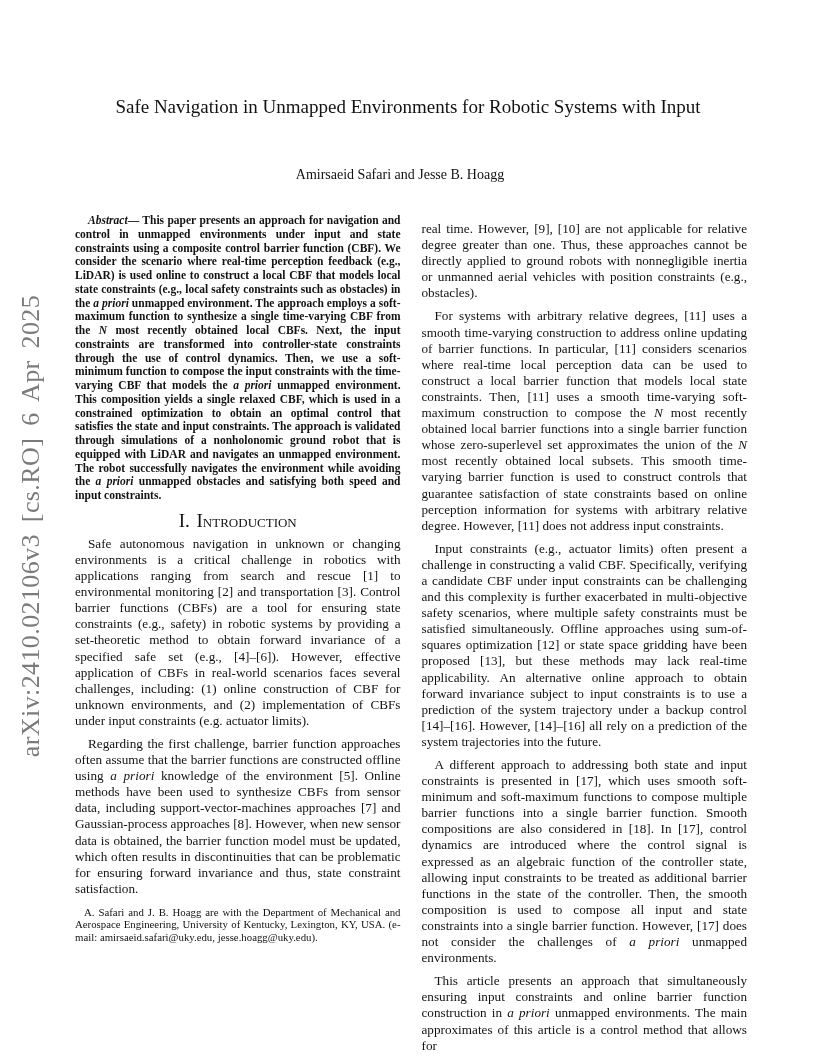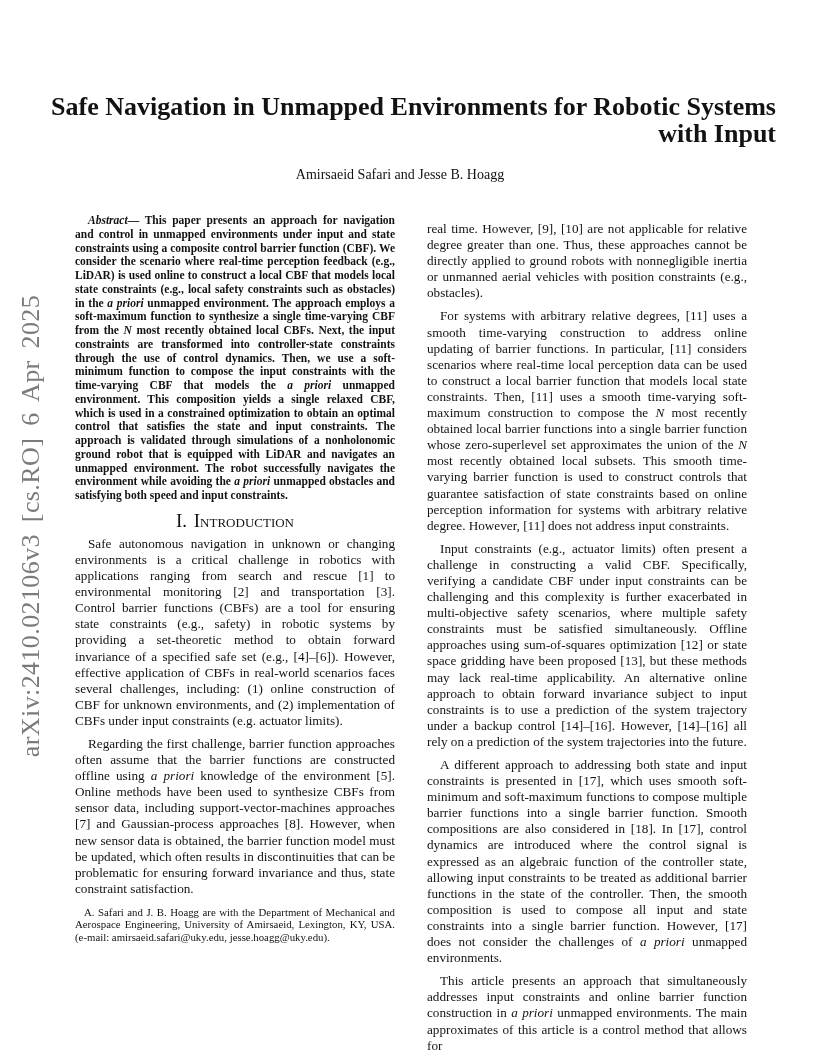--- a/index.html
+++ b/index.html
@@ -20,34 +20,34 @@
     transform-origin: 0 0;
     font-size: 26px;
     text-align: center;
     white-space: nowrap;
     word-spacing: 5px;
     letter-spacing: 0.4px;
   }
 
   .title-block {
     position: absolute; top: 93px; left: 40px; right: 40px;
-    text-align: right;
-    font-size: 26px;
+    text-align: center;
+    font-size: 19px;
     line-height: 27px;
-    font-weight: bold;
+    font-weight: normal;
   }
   .authors {
     position: absolute; top: 167px; left: 0; right: 16px;
     text-align: center;
     font-size: 14px;
   }
 
   .columns {
     position: absolute; left: 75px; top: 214px; width: 672px;
-    display: flex; gap: 32px;
+    display: flex; gap: 21px;
   }
   .col {
     width: 325.5px;
     text-align: justify;
     font-size: 13.2px;
     line-height: 16.1px;
   }
 
   .abstract {
     font-weight: bold;
@@ -93,27 +93,27 @@
   <div class="columns">
 
     <div class="col">
       <div class="abstract"><i>Abstract</i><span>— This paper presents an approach for navigation and control in unmapped environments under input and state constraints using a composite control barrier function (CBF). We consider the scenario where real-time perception feedback (e.g., LiDAR) is used online to construct a local CBF that models local state constraints (e.g., local safety constraints such as obstacles) in the </span><i>a priori</i><span> unmapped environment. The approach employs a soft-maximum function to synthesize a single time-varying CBF from the </span><i>N</i><span> most recently obtained local CBFs. Next, the input constraints are transformed into controller-state constraints through the use of control dynamics. Then, we use a soft-minimum function to compose the input constraints with the time-varying CBF that models the </span><i>a priori</i><span> unmapped environment. This composition yields a single relaxed CBF, which is used in a constrained optimization to obtain an optimal control that satisfies the state and input constraints. The approach is validated through simulations of a nonholonomic ground robot that is equipped with LiDAR and navigates an unmapped environment. The robot successfully navigates the environment while avoiding the </span><i>a priori</i><span> unmapped obstacles and satisfying both speed and input constraints.</span></div>
       <h2 class="section-heading">I. Introduction</h2>
       <div>
           <p class="para"><span>Safe autonomous navigation in unknown or changing environments is a critical challenge in robotics with applications ranging from search and rescue [1] to environmental monitoring [2] and transportation [3]. Control barrier functions (CBFs) are a tool for ensuring state constraints (e.g., safety) in robotic systems by providing a set-theoretic method to obtain forward invariance of a specified safe set (e.g., [4]–[6]). However, effective application of CBFs in real-world scenarios faces several challenges, including: (1) online construction of CBF for unknown environments, and (2) implementation of CBFs under input constraints (e.g. actuator limits).</span></p>
           <p class="para"><span>Regarding the first challenge, barrier function approaches often assume that the barrier functions are constructed offline using </span><i>a priori</i><span> knowledge of the environment [5]. Online methods have been used to synthesize CBFs from sensor data, including support-vector-machines approaches [7] and Gaussian-process approaches [8]. However, when new sensor data is obtained, the barrier function model must be updated, which often results in discontinuities that can be problematic for ensuring forward invariance and thus, state constraint satisfaction.</span></p>
         </div>
       <div class="footnotes">
-          <p class="para"><span>A. Safari and J. B. Hoagg are with the Department of Mechanical and Aerospace Engineering, University of Amirsaeid, Lexington, KY, USA. (e-mail: amirsaeid.safari@uky.edu, jesse.hoagg@uky.edu).</span></p>
+          <p class="para"><span>A. Safari and J. B. Hoagg are with the Department of Mechanical and Aerospace Engineering, University of Kentucky, Lexington, KY, USA. (e-mail: amirsaeid.safari@uky.edu, jesse.hoagg@uky.edu).</span></p>
         </div>
     </div>
 
     <div class="col">
         <p class="para noindent"><span>real time. However, [9], [10] are not applicable for relative degree greater than one. Thus, these approaches cannot be directly applied to ground robots with nonnegligible inertia or unmanned aerial vehicles with position constraints (e.g., obstacles).</span></p>
         <p class="para"><span>For systems with arbitrary relative degrees, [11] uses a smooth time-varying construction to address online updating of barrier functions. In particular, [11] considers scenarios where real-time local perception data can be used to construct a local barrier function that models local state constraints. Then, [11] uses a smooth time-varying soft-maximum construction to compose the </span><i>N</i><span> most recently obtained local barrier functions into a single barrier function whose zero-superlevel set approximates the union of the </span><i>N</i><span> most recently obtained local subsets. This smooth time-varying barrier function is used to construct controls that guarantee satisfaction of state constraints based on online perception information for systems with arbitrary relative degree. However, [11] does not address input constraints.</span></p>
         <p class="para"><span>Input constraints (e.g., actuator limits) often present a challenge in constructing a valid CBF. Specifically, verifying a candidate CBF under input constraints can be challenging and this complexity is further exacerbated in multi-objective safety scenarios, where multiple safety constraints must be satisfied simultaneously. Offline approaches using sum-of-squares optimization [12] or state space gridding have been proposed [13], but these methods may lack real-time applicability. An alternative online approach to obtain forward invariance subject to input constraints is to use a prediction of the system trajectory under a backup control [14]–[16]. However, [14]–[16] all rely on a prediction of the system trajectories into the future.</span></p>
         <p class="para"><span>A different approach to addressing both state and input constraints is presented in [17], which uses smooth soft-minimum and soft-maximum functions to compose multiple barrier functions into a single barrier function. Smooth compositions are also considered in [18]. In [17], control dynamics are introduced where the control signal is expressed as an algebraic function of the controller state, allowing input constraints to be treated as additional barrier functions in the state of the controller. Then, the smooth composition is used to compose all input and state constraints into a single barrier function. However, [17] does not consider the challenges of </span><i>a priori</i><span> unmapped environments.</span></p>
-        <p class="para"><span>This article presents an approach that simultaneously addresses input constraints and online barrier function construction in </span><i>a priori</i><span> unmapped environments. The main approximates of this article is a control method that allows for</span></p>
+        <p class="para"><span>This article presents an approach that simultaneously ensuring input constraints and online barrier function construction in </span><i>a priori</i><span> unmapped environments. The main approximates of this article is a control method that allows for</span></p>
       </div>
 
   </div>
 
 </div>
 
 </body></html>

